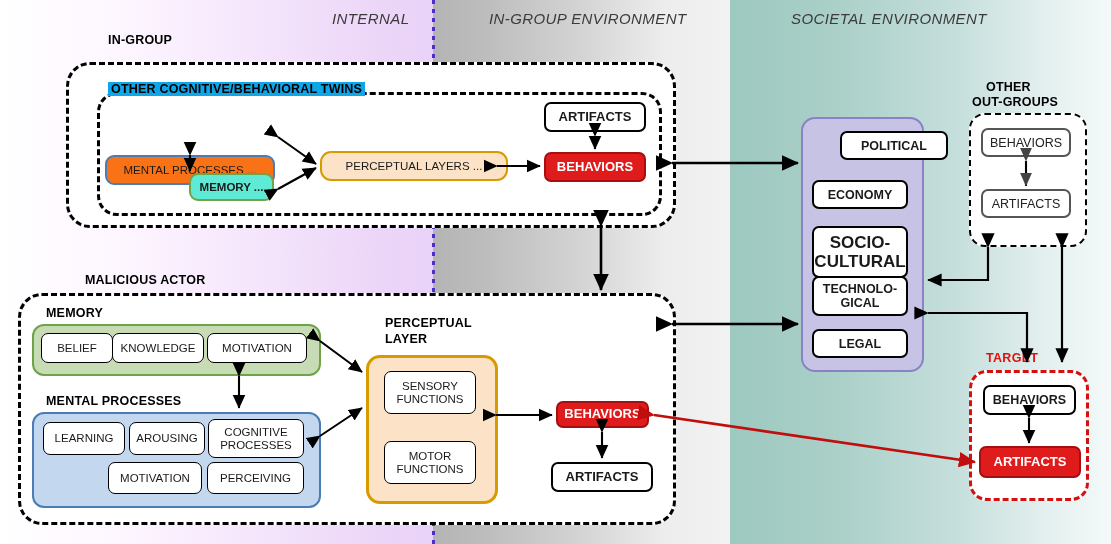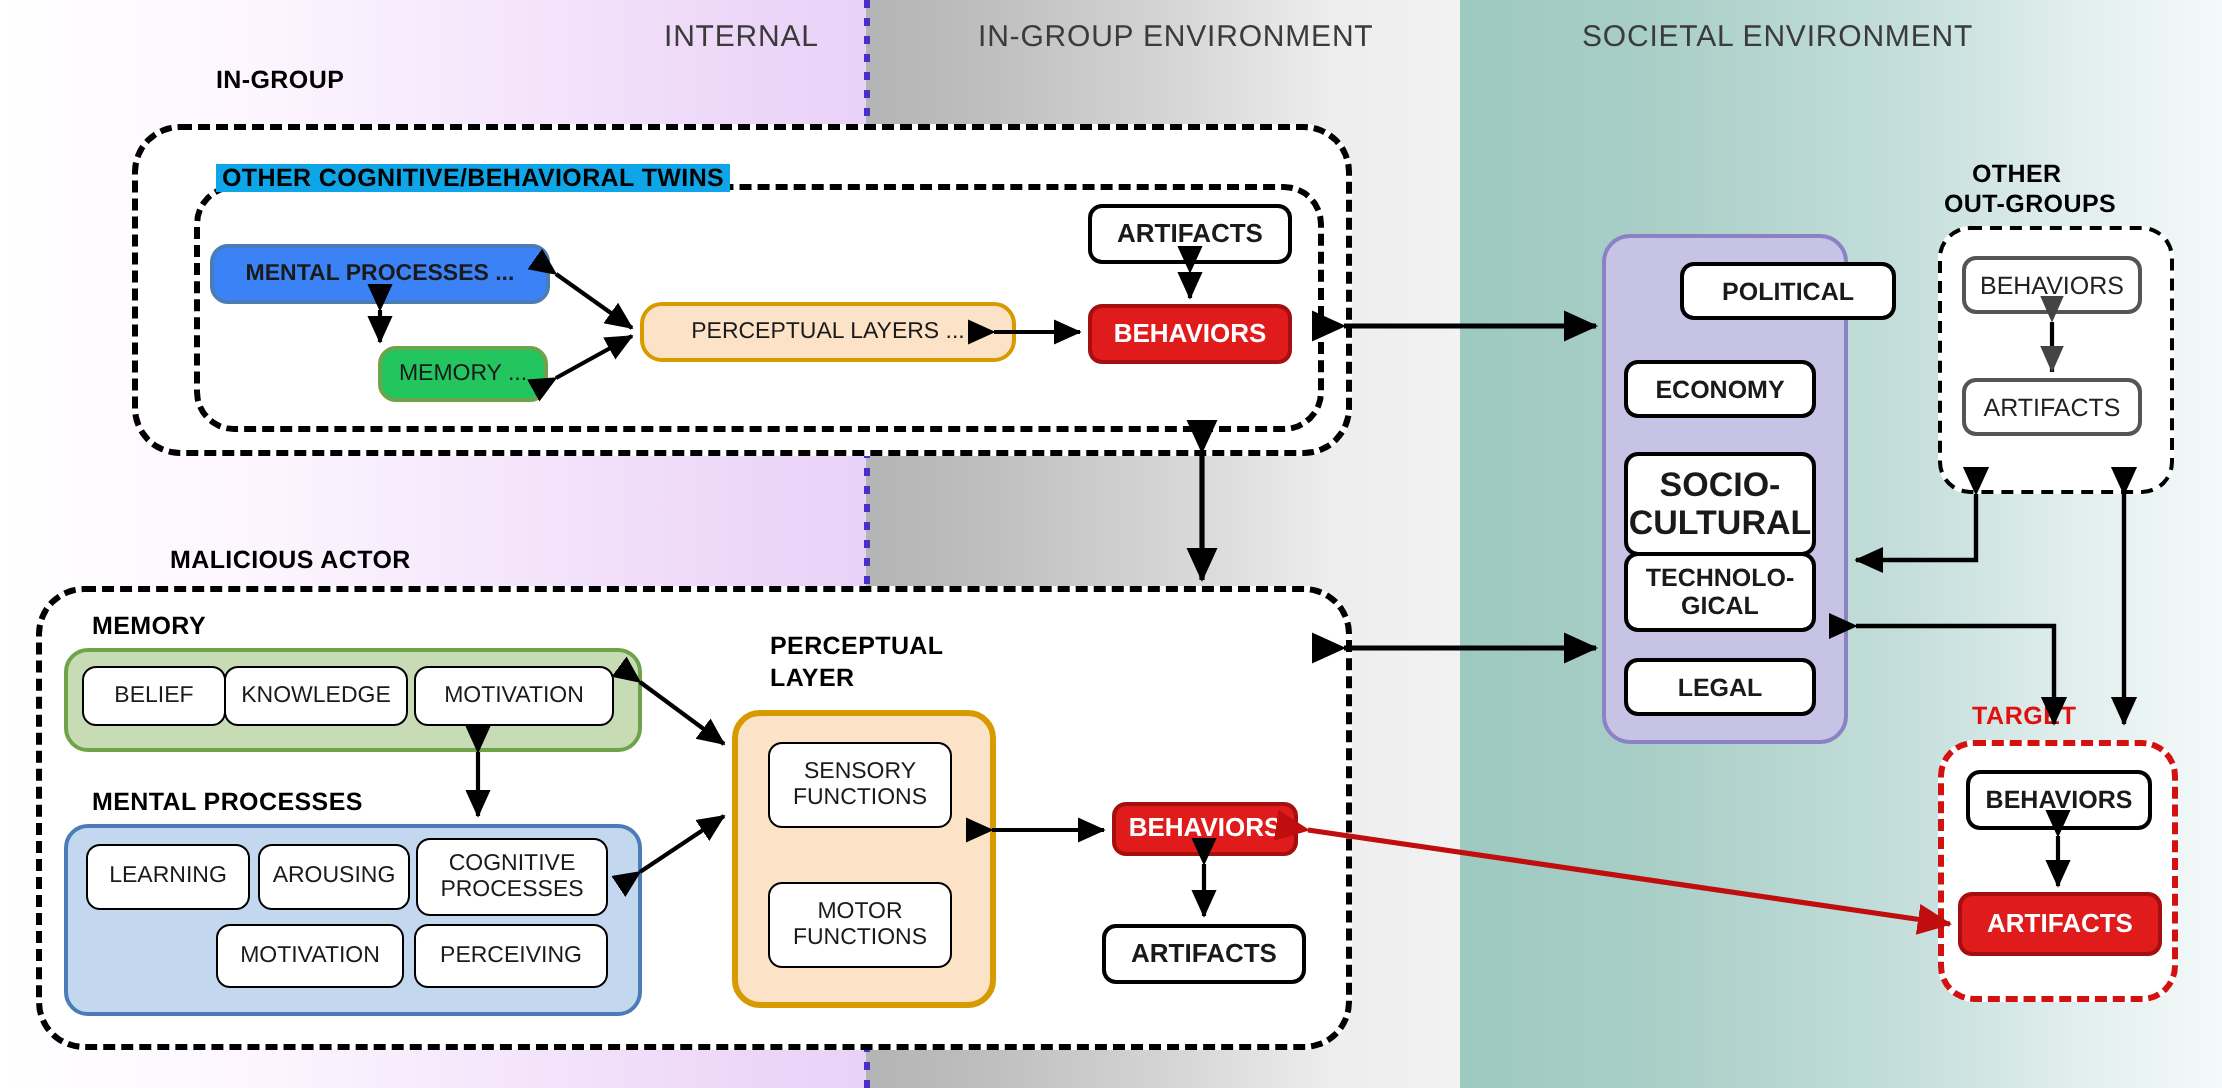--- a/index.html
+++ b/index.html
@@ -12,36 +12,36 @@
     background:linear-gradient(to right,#ffffff 0%,#fdf6ff 28%,#f4e4fb 62%,#ecd6f8 88%,#e9d2f7 100%);}
   #band-ingroup{left:433px;width:297px;
     background:linear-gradient(to right,#b4b4b4 0%,#bdbdbd 18%,#d4d4d4 50%,#ededed 78%,#f2f2f2 100%);}
   #band-societal{left:730px;width:381px;
     background:linear-gradient(to right,#9dc9c0 0%,#a9cfc7 26%,#c4dedb 58%,#e2efee 82%,#f4faf9 100%);}
   #divider{position:absolute;left:432px;top:0;width:3px;height:544px;
     background-image:linear-gradient(to bottom,#4b2fc9 0 4px,transparent 4px 9px);
     background-size:3px 9px;}
 
   
-  .band-caption{position:absolute;color:#3b3b3b;font-size:15px;letter-spacing:.4px;white-space:nowrap;}
+  .band-caption{position:absolute;color:#3b3b3b;font-size:15px;letter-spacing:.4px;white-space:nowrap;font-style:italic;}
 
   
   .dash-box{position:absolute;border:3px dashed #000;border-radius:24px;background:#fff;}
   .dash-box-inner{position:absolute;border:3px dashed #000;border-radius:20px;background:transparent;}
   .sect-label{position:absolute;font-size:12.5px;font-weight:bold;color:#000;white-space:nowrap;letter-spacing:.2px;}
 
   
   .node{position:absolute;box-sizing:border-box;display:flex;align-items:center;justify-content:center;
         text-align:center;border-radius:7px;font-size:11.5px;color:#1a1a1a;line-height:1.12;}
   .n-plain{background:#fff;border:2.2px solid #000;font-weight:bold;}
   .n-plain-gray{background:#fff;border:2px solid #555;font-weight:normal;color:#222;}
   .n-white-thin{background:#fff;border:1.6px solid #000;font-weight:normal;}
   .n-red{background:#e01b1b;border:2px solid #a50f0f;color:#fff;font-weight:bold;}
-  .n-blue{background:#3b82f6;border:2.4px solid #4a7cb5;border-radius:9px;font-weight:bold;}
-  .n-green{background:#22c55e;border:2.4px solid #6fa34a;border-radius:9px;font-weight:normal;}
+  .n-blue{background:#f97316;border:2.4px solid #4a7cb5;border-radius:9px;font-weight:normal;margin-top:33px;}
+  .n-green{background:#5eead4;border:2.4px solid #6fa34a;border-radius:9px;font-weight:bold;}
   .n-orange{background:#fce3c8;border:2.6px solid #d79b00;border-radius:11px;font-weight:normal;}
   .n-lilac{background:#c7c3e4;border:2.6px solid #8a82c4;border-radius:14px;}
   .group-green{background:#c7dcb4;border:2.6px solid #6fa34a;border-radius:12px;}
   .group-blue{background:#c3d7ee;border:2.6px solid #4a7cb5;border-radius:12px;}
   .group-orange{background:#fce3c8;border:3px solid #d79b00;border-radius:14px;}
   .dash-red{position:absolute;border:3px dashed #d41111;border-radius:18px;background:#fff;}
   .dash-gray{position:absolute;border:2.5px dashed #000;border-radius:16px;background:#fff;}
   .lbl-red{position:absolute;color:#e01010;font-size:12.5px;font-weight:bold;letter-spacing:.3px;}
 
   svg.ovl{position:absolute;left:0;top:0;width:1111px;height:544px;pointer-events:none;}

